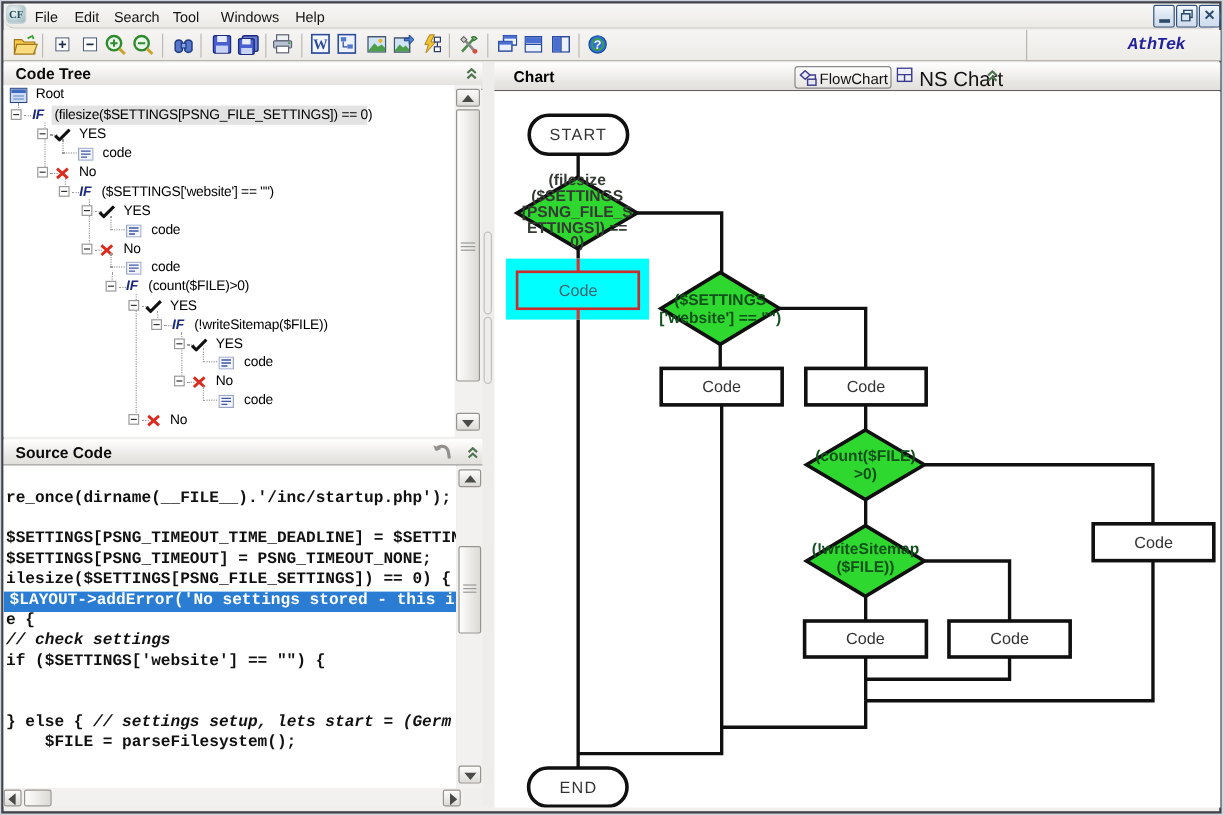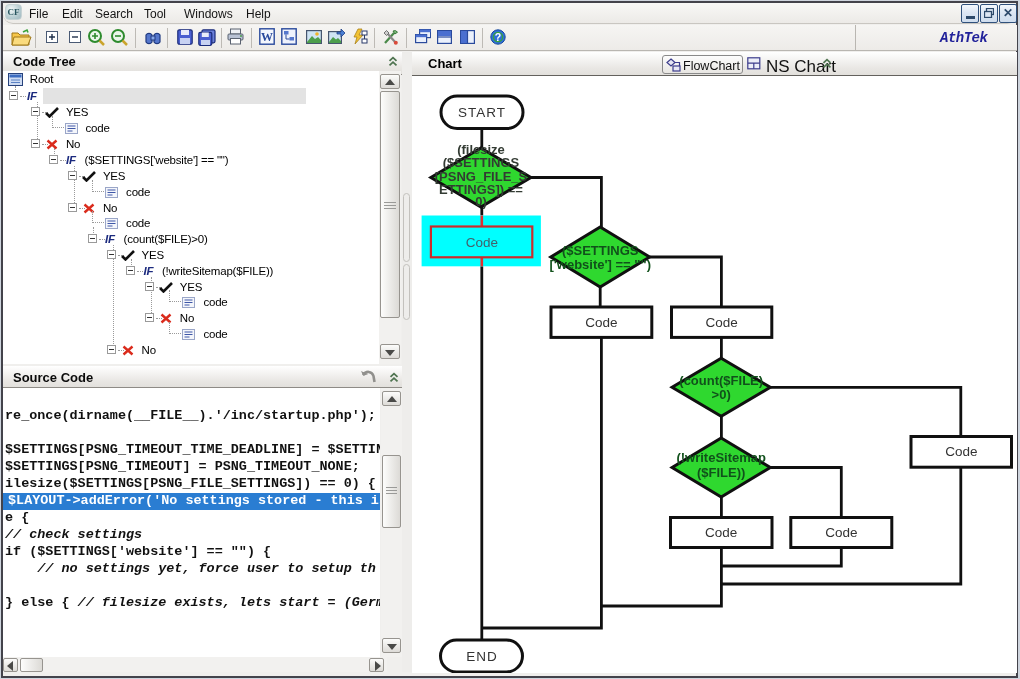--- a/index.html
+++ b/index.html
@@ -258,20 +258,21 @@
         </svg>
 <span style="position:absolute;left:26.8px;">Root</span>
 </div>
 <div class="trow" style="left:0;top:17px;width:376px;">
 <div style="position:absolute;left:40.4px;top:0px;width:263px;height:16px;background:#e3e3e3;"></div>
 <div class="ebox" style="left:6.4px;">
           <i></i>
         </div>
 <div style="position:absolute;left:17.4px;top:8px;width:6px;height:0;border-top:1px dotted #9a9a9a;"></div>
 <span class="iftxt" style="position:absolute;left:23.9px;">IF</span>
+<span style="position:absolute;left:42.4px;">(filesize($SETTINGS[PSNG_FILE_SETTINGS]) == 0)</span>
 </div>
 <div class="trow" style="left:0;top:33px;width:376px;">
 <div class="ebox" style="left:28.4px;">
           <i></i>
         </div>
 <div style="position:absolute;left:39.4px;top:8px;width:6px;height:0;border-top:1px dotted #9a9a9a;"></div>
 <svg width="14" height="11" viewBox="0 0 14 11" style="position:absolute;left:42.0px;top:3px;">
           <path d="M1 6 L4.5 9.5 L13 1" stroke="#111" stroke-width="2.6" fill="none"></path>
         </svg>
 <span style="position:absolute;left:62.9px;">YES</span>
@@ -414,22 +415,22 @@
 </div>
 <div id="srccode">
 <div class="cline" style="top:20px;">re_once(dirname(__FILE__).'/inc/startup.php');</div>
 <div class="cline" style="top:71px;">$SETTINGS[PSNG_TIMEOUT] = PSNG_TIMEOUT_NONE;</div>
 <div class="cline" style="top:54px;">$SETTINGS[PSNG_TIMEOUT_TIME_DEADLINE] = $SETTIN</div>
 <div class="cline" style="top:88px;">ilesize($SETTINGS[PSNG_FILE_SETTINGS]) == 0) {</div>
 <div class="cline hl" style="top:105px;left:0;padding-left:5px;width:378px;">$LAYOUT-&gt;addError('No settings stored - this is</div>
 <div class="cline" style="top:122px;">e {</div>
 <div class="cline cmt" style="top:139px;">// check settings</div>
 <div class="cline" style="top:156px;">if ($SETTINGS['website'] == "") {</div>
-<div class="cline cmt" style="top:173px;">    // no settings yet, force user to setup th</div>
-<div class="cline" style="top:207px;">} else { <span class="cmt">// filesize exists, lets start = (Germ</span></div>
+<div class="cline" style="top:207px;">} else { <span class="cmt">// settings setup, lets start = (Germ</span></div>
+<div class="cline" style="top:224px;">    $FILE = parseFilesystem();</div>
 </div>
 
 <div class="sb" style="left:379px;top:71px;width:22px;height:293px;"></div>
 <div class="sbtn" style="left:380px;top:74px;width:20px;height:15px;"></div>
 <div class="arr" style="left:385px;top:79px;border-left:5px solid transparent;border-right:5px solid transparent;border-bottom:6px solid #4a4a48;"></div>
 <div class="thumb" style="left:380px;top:91px;width:20px;height:227px;"></div>
 <div style="position:absolute;left:384px;top:202px;width:12px;height:1px;background:#9a9a98;box-shadow:0 3px #9a9a98,0 6px #9a9a98;"></div>
 <div class="sbtn" style="left:380px;top:344px;width:20px;height:15px;"></div>
 <div class="arr" style="left:385px;top:350px;border-left:5px solid transparent;border-right:5px solid transparent;border-top:6px solid #4a4a48;"></div>
 

